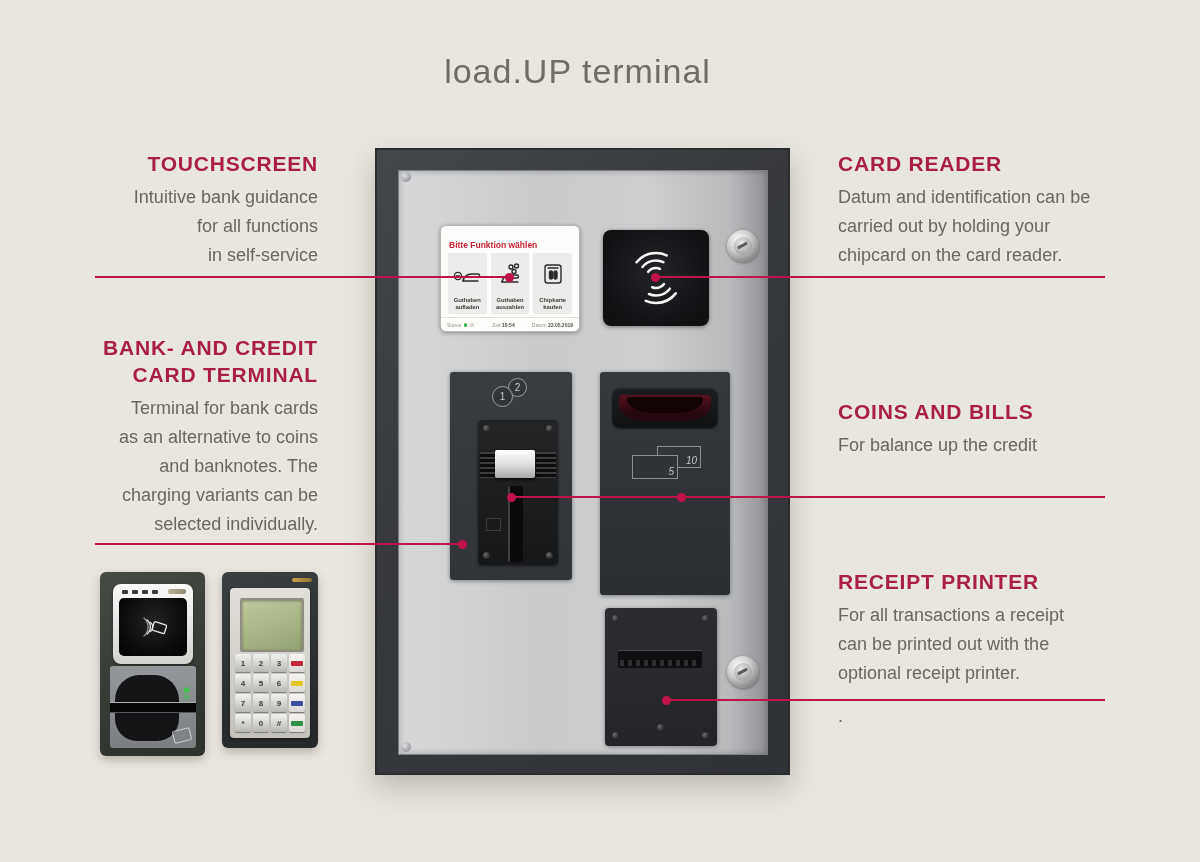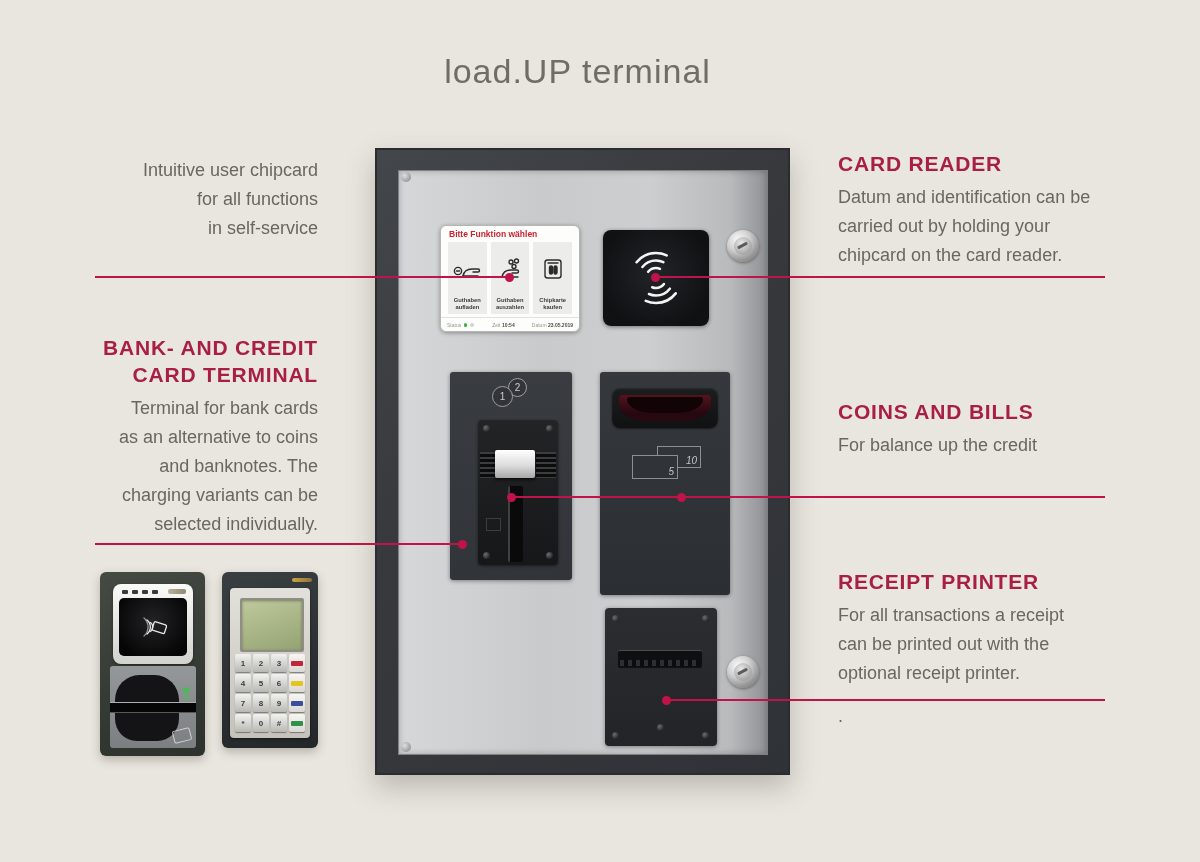--- a/index.html
+++ b/index.html
@@ -37,21 +37,21 @@
     box-shadow:inset 0 0 6px rgba(0,0,0,.25);
   }
   .hinge{width:10px;height:10px;border-radius:50%;
     background:radial-gradient(circle at 35% 35%,#dedfe0,#9b9da0 70%,#77797c);}
   
   .touchscreen{
     left:440px;top:225px;width:140px;height:107px;background:#fdfdfc;
     border:1px solid #b6b6b3;border-radius:6px;box-sizing:border-box;
     box-shadow:0 1px 4px rgba(0,0,0,.35);display:flex;flex-direction:column;
   }
-  .ts-header{color:#cc2130;font-size:8.5px;font-weight:bold;padding:3px 8px 3px 8px;}
+  .ts-header{color:#cc2130;font-size:8.5px;font-weight:bold;padding:14px 8px 3px 8px;}
   .ts-tiles{display:flex;gap:4px;margin:0 7px;flex:1;}
   .ts-tile{flex:1;background:#ececea;border-radius:1px;display:flex;flex-direction:column;align-items:center;justify-content:flex-end;padding-bottom:3px;}
   .ts-icon{flex:1;display:flex;align-items:center;justify-content:center;}
   .ts-label{font-size:5.8px;font-weight:bold;color:#3a3a38;text-align:center;line-height:1.2;width:34px;}
   .ts-status{height:13px;border-top:1px solid #e1e1de;margin-top:3px;display:flex;align-items:center;justify-content:space-between;padding:0 6px;font-size:5px;color:#97978f;}
   .ts-status b{color:#4e4e49;}
   .led{display:inline-block;width:3.5px;height:3.5px;border-radius:50%;background:#3fae49;vertical-align:middle;margin:0 1px;}
   .led.off{background:#d5d5d0;}
   
   .nfc-reader{
@@ -369,22 +369,23 @@
   </div>
   <div class="abs ann-rule" style="left:511px;top:496px;width:594px;">
     <div class="ann-dot" style="left:-4px;"></div>
     <div class="ann-dot" style="left:166px;"></div>
   </div>
   <div class="abs ann-rule" style="left:666px;top:699px;width:439px;">
     <div class="ann-dot" style="left:-4px;"></div>
   </div>
 
   <div class="abs txt-right" style="left:60px;top:150px;width:258px;">
+    <div class="ann-heading">TOUCHSCREEN</div>
     <div class="ann-line-text" style="margin-top:6px;">
-      <div>Intuitive user chipcard</div>
+      <div>Intuitive bank guidance</div>
       <div>for all functions</div>
       <div>in self-service</div>
     </div>
   </div>
 
   <div class="abs txt-right" style="left:60px;top:334px;width:258px;">
     <div class="ann-heading">BANK- AND CREDIT CARD TERMINAL</div>
     <div class="ann-line-text" style="margin-top:6px;">
       <div>Terminal for bank cards</div>
       <div>as an alternative to coins</div>

